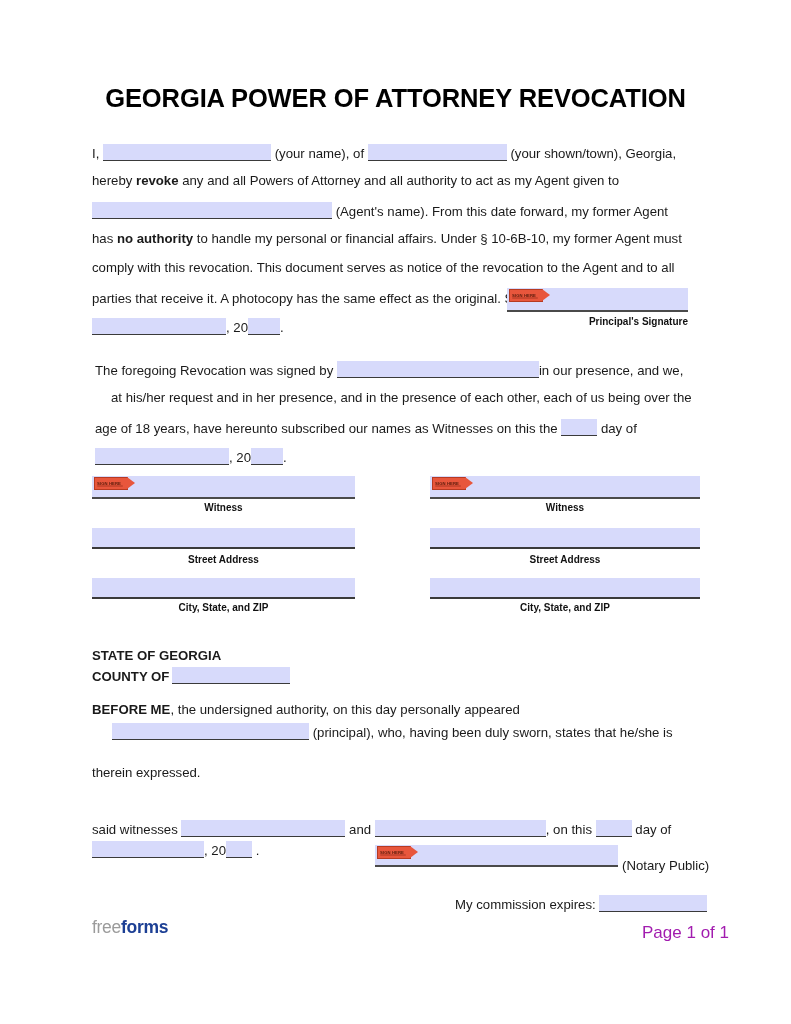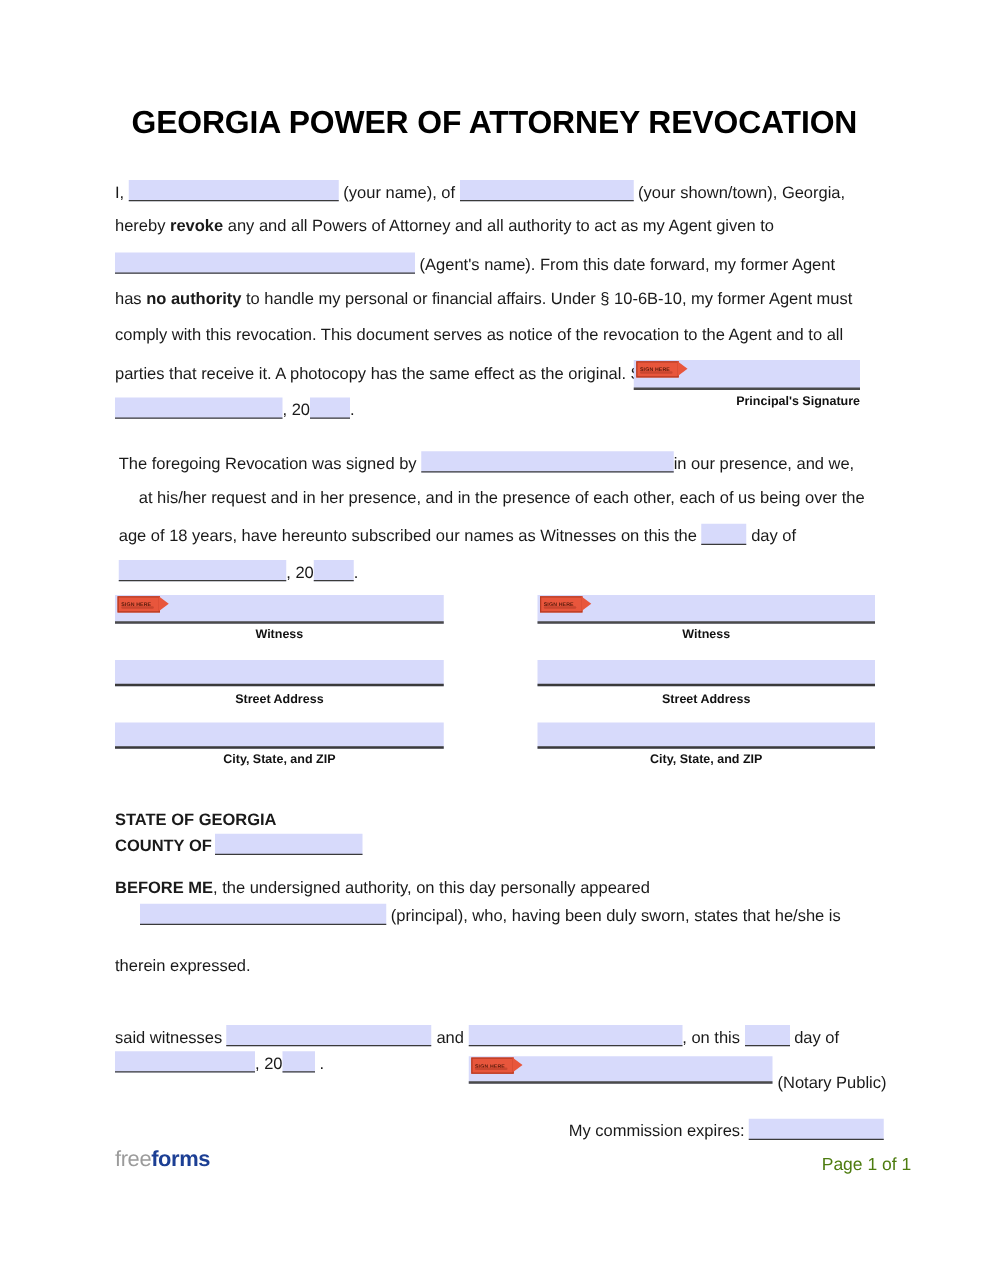--- a/index.html
+++ b/index.html
@@ -132,22 +132,22 @@
     font-weight: bold;
     letter-spacing: -0.3px;
   }
   .logo .free { color: #9b9b9b; font-weight: normal; }
   .logo .forms { color: #1c3f94; font-weight: bold; }
 
   .pagenum {
     position: absolute;
     right: 62px;
     top: 923px;
-    font-size: 14px;
-    color: #4d7c0f;
+    font-size: 17px;
+    color: #a21caf;
   }
 </style>
 </head>
 <body>
 
 <div class="page">
 
   <div class="doc-title">GEORGIA POWER OF ATTORNEY REVOCATION</div>
 
   <div class="line" style="left:92px; top:144px;">

